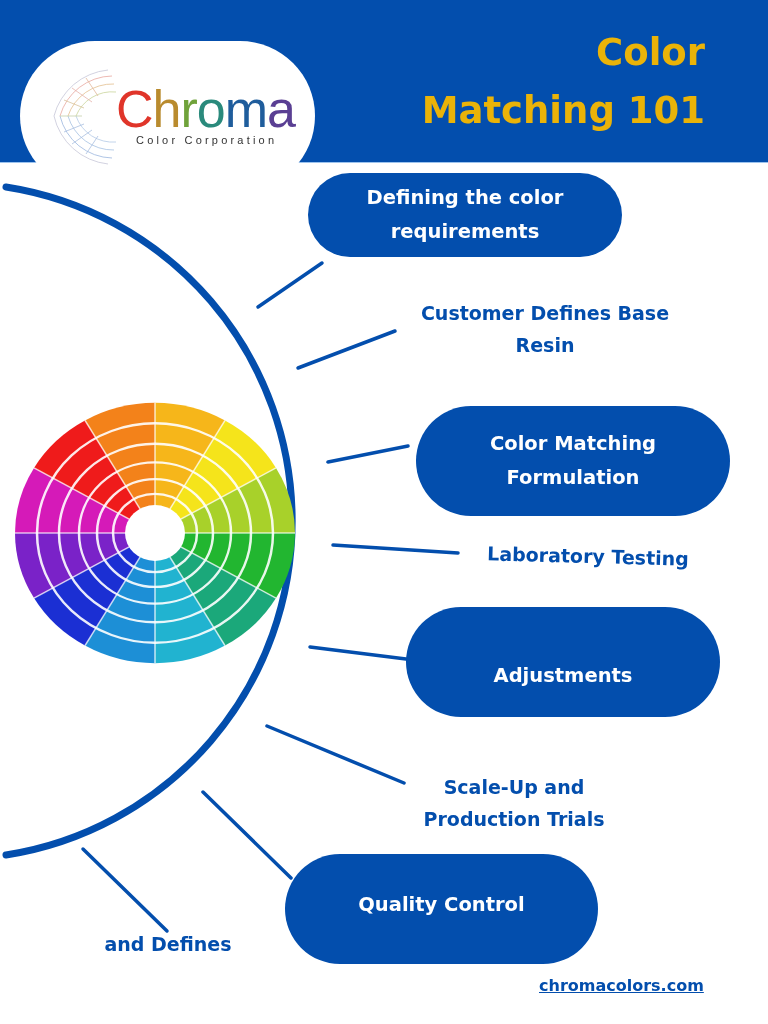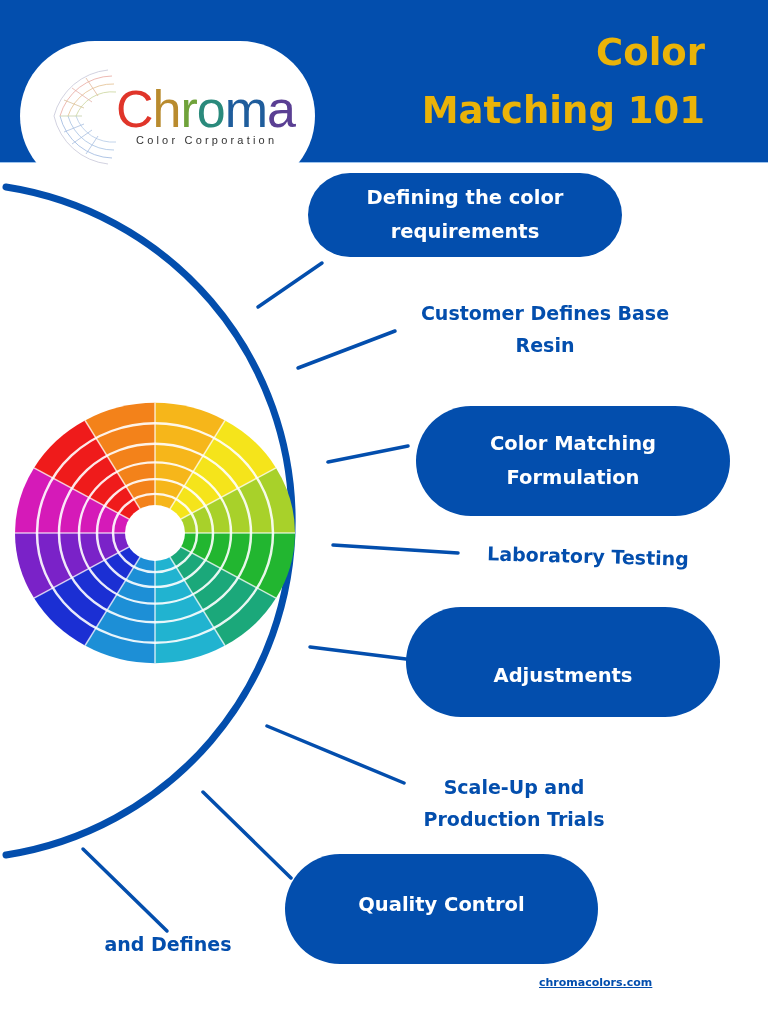--- a/index.html
+++ b/index.html
@@ -8,21 +8,21 @@
   .logo-pill { position: absolute; left: 20px; top: 4px; width: 295px; height: 150px; background: #ffffff; border-radius: 75px; margin-top: 37px; }
   .logo-mark { position: absolute; left: 32px; top: 25px; width: 70px; height: 100px; }
   .logo-word { position: absolute; left: 96px; top: 38px; font-family: "Liberation Sans", sans-serif; font-size: 52px; line-height: 60px; letter-spacing: -1px; font-weight: normal; }
   .logo-word span { display: inline-block; }
   .logo-sub { position: absolute; left: 116px; top: 93px; font-family: "Liberation Sans", sans-serif; font-size: 11px; letter-spacing: 3.2px; color: #333333; }
   .title { position: absolute; left: 380px; top: 24px; width: 325px; text-align: right; color: #eab308; font-weight: bold; font-size: 37px; line-height: 58px; }
   .diagram { position: absolute; left: 0; top: 0; width: 768px; height: 1024px; pointer-events: none; }
   .pill { position: absolute; background: #034ead; color: #ffffff; border-radius: 55px; display: flex; align-items: center; justify-content: center; text-align: center; font-weight: bold; font-size: 19.5px; line-height: 34px; box-sizing: border-box; padding: 0 20px; }
   .label { position: absolute; color: #034ead; font-weight: bold; font-size: 19px; line-height: 32px; text-align: center; }
   .wheel { position: absolute; left: 14px; top: 400px; width: 282px; height: 266px; }
-  .footer-link { position: absolute; left: 539px; top: 976px; color: #034ead; font-weight: bold; font-size: 11px; text-decoration: underline; }
+  .footer-link { position: absolute; left: 539px; top: 976px; color: #034ead; font-weight: bold; font-size: 16px; text-decoration: underline; }
 </style>
 </head>
 <body>
 
 <div class="header">
   <div class="logo-pill">
     <svg class="logo-mark" viewBox="0 0 70 100">
       <g fill="none" stroke-width="0.8">
         <path d="M60 10 A55 55 0 0 0 8 50" stroke="#e8a7a0"></path>
         <path d="M62 18 A47 47 0 0 0 16 50" stroke="#e3bf8f"></path>

